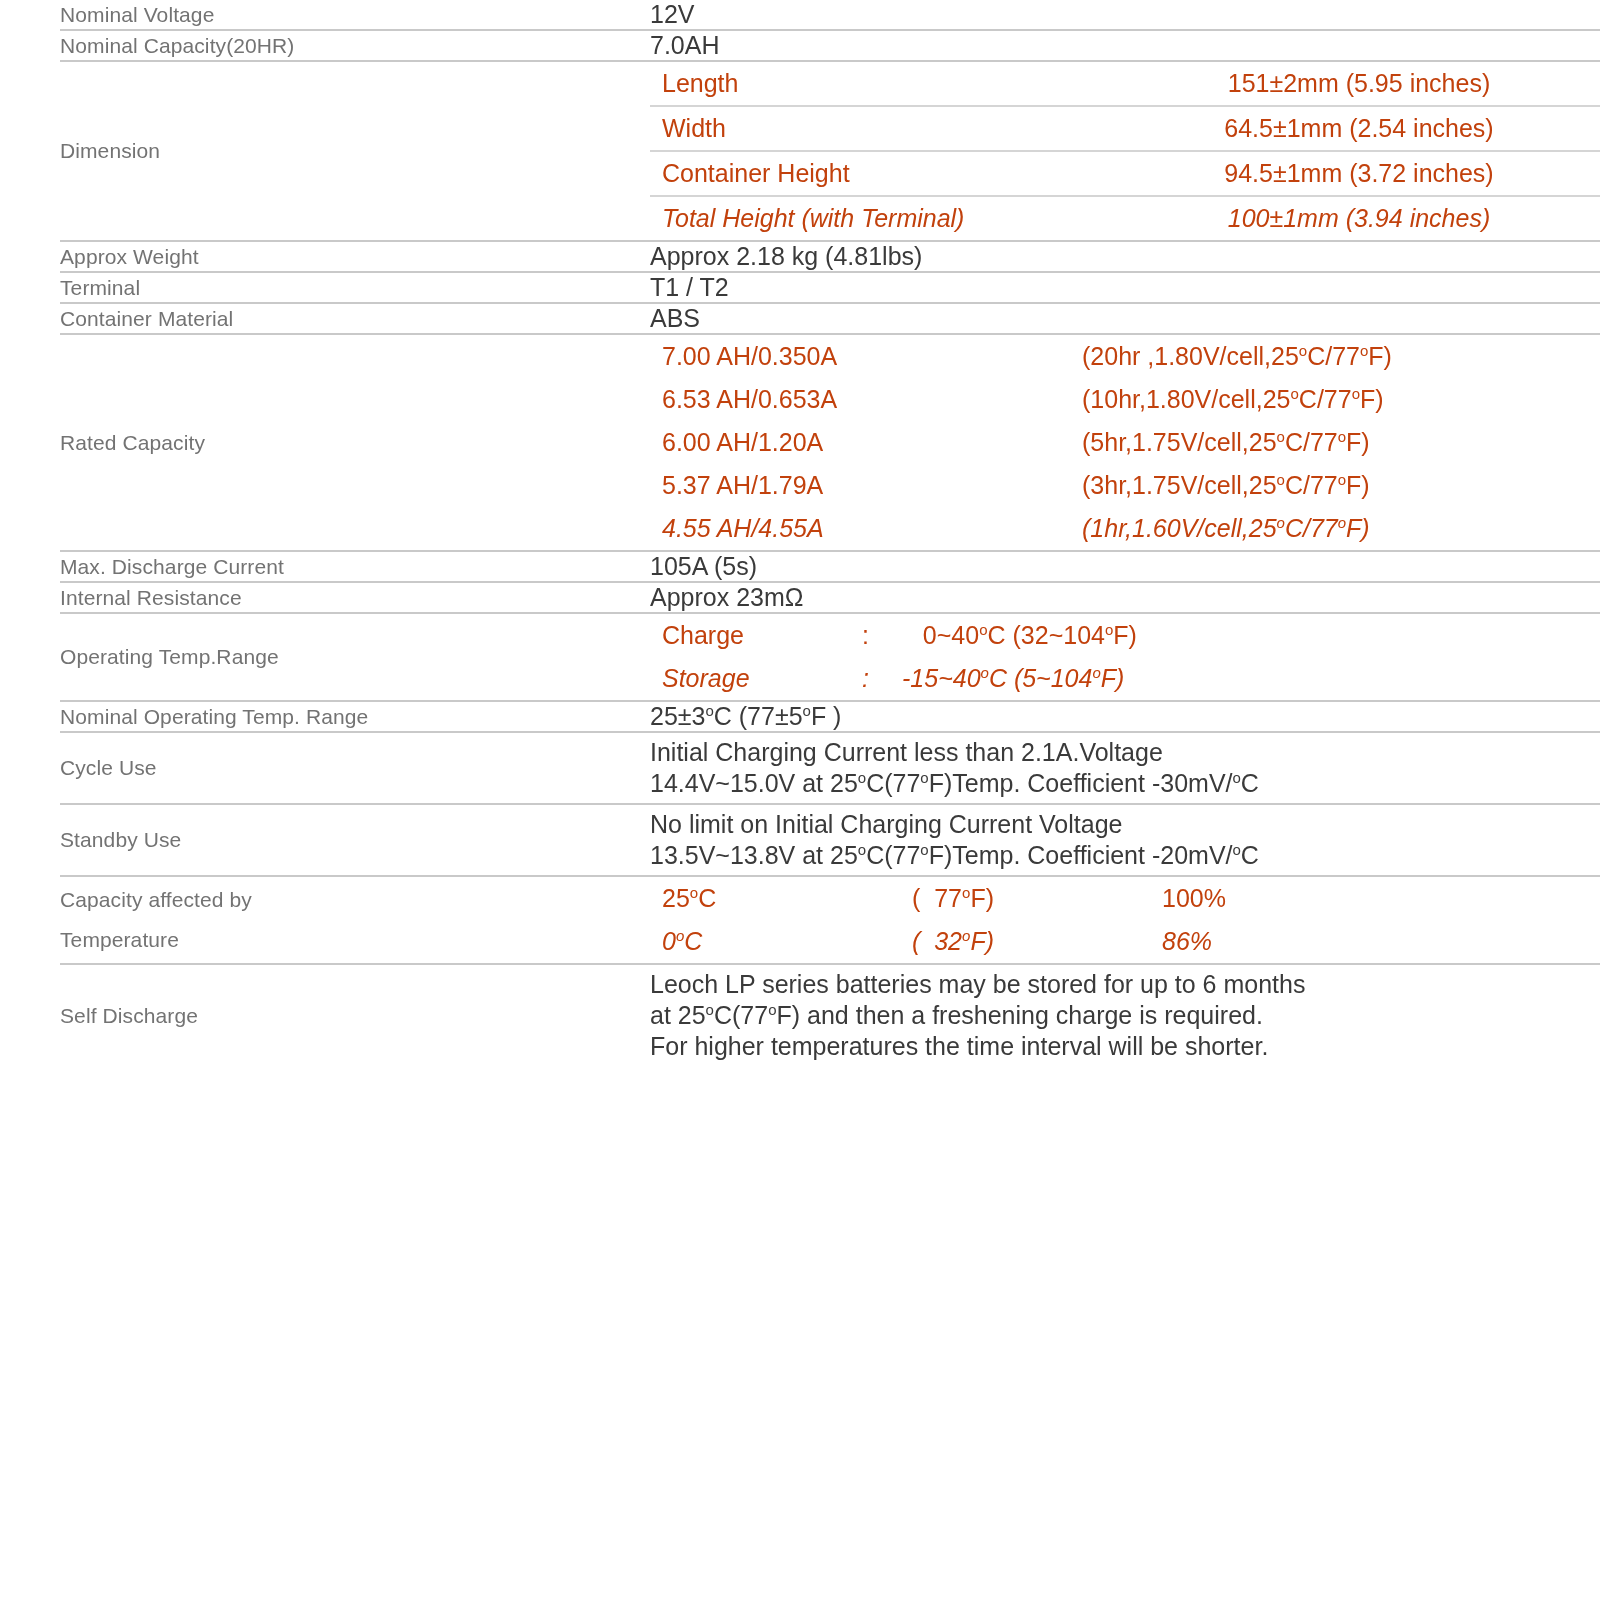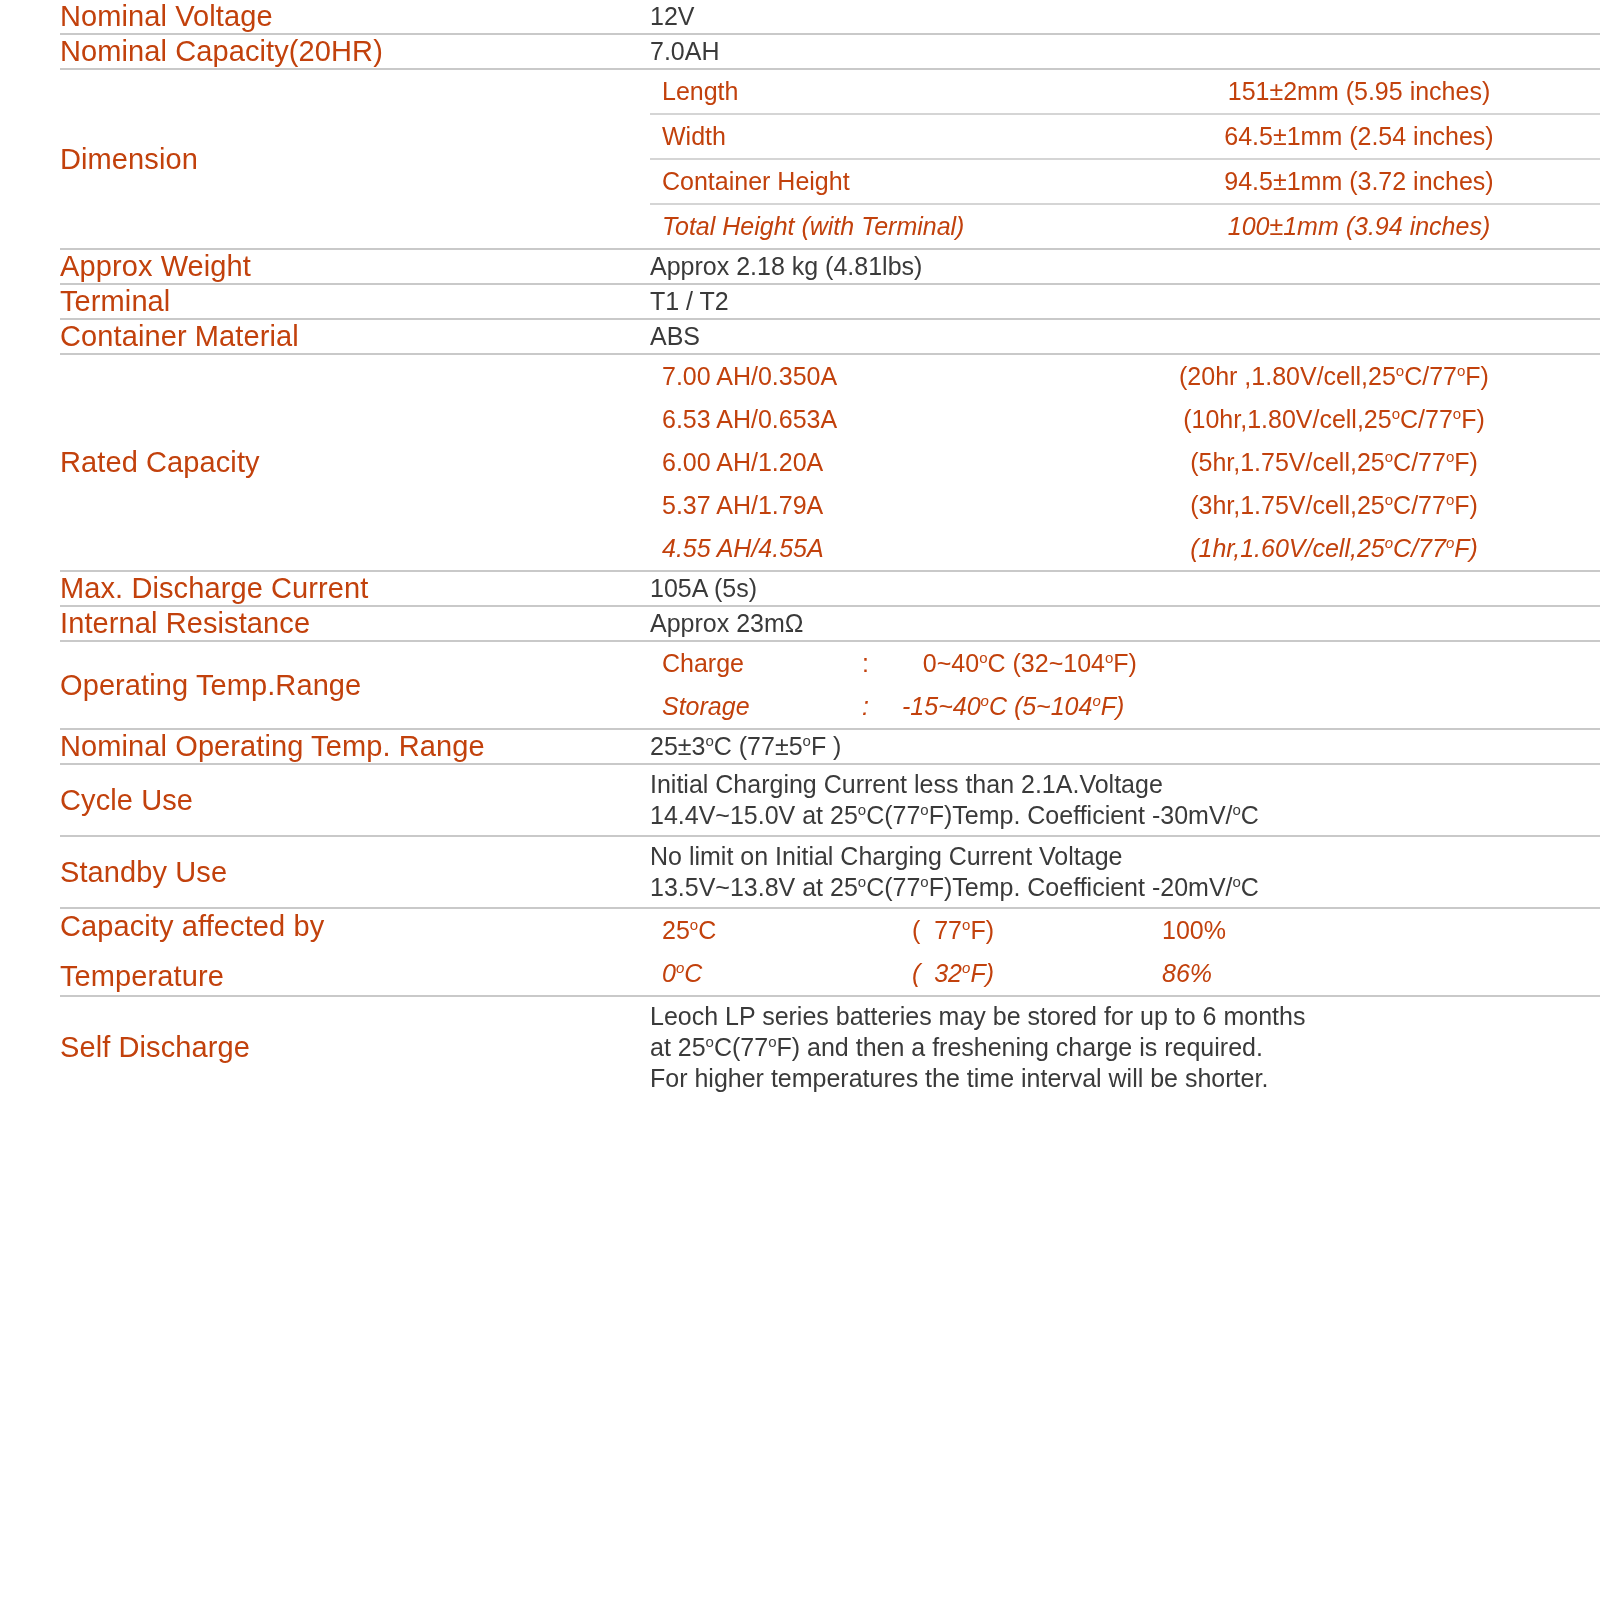--- a/index.html
+++ b/index.html
@@ -27,22 +27,22 @@
     border-collapse: collapse;
     table-layout: fixed;
   }
   table.spec td {
     vertical-align: middle;
     padding: 0;
     border-bottom: 2px solid #c9c9c9;
   }
   td.label {
     width: 590px;
-    font-size: 29px;
-    color: #c2410c;
+    font-size: 21px;
+    color: #737373;
     padding: 9px 0 9px 10px;
     letter-spacing: 0.1px;
   }
   td.value {
     width: 950px;
     font-size: 25px;
     color: #3a3a3a;
     padding: 9px 0 9px 12px;
   }
   .twoline {
@@ -61,21 +61,21 @@
     color: #c2410c;
   }
   table.inner tr:last-child td {
     border-bottom: none;
     font-style: italic;
   }
   .dim-name { width: 470px; padding-left: 12px !important; }
   .dim-val  { text-align: center; padding-right: 14px !important; }
 
   .cap-left  { width: 420px; padding-left: 12px !important; }
-  .cap-right { text-align: center; padding-right: 14px !important; }
+  .cap-right { text-align: left; padding-right: 14px !important; }
 
   .temp-left { width: 200px; padding-left: 12px !important; }
   .temp-mid  { width: 40px; }
   .temp-right{ }
 
   .ct-left  { width: 250px; padding-left: 12px !important; }
   .ct-mid   { width: 250px; }
   .ct-right { }
 
   .nb td { border-bottom: none !important; }

